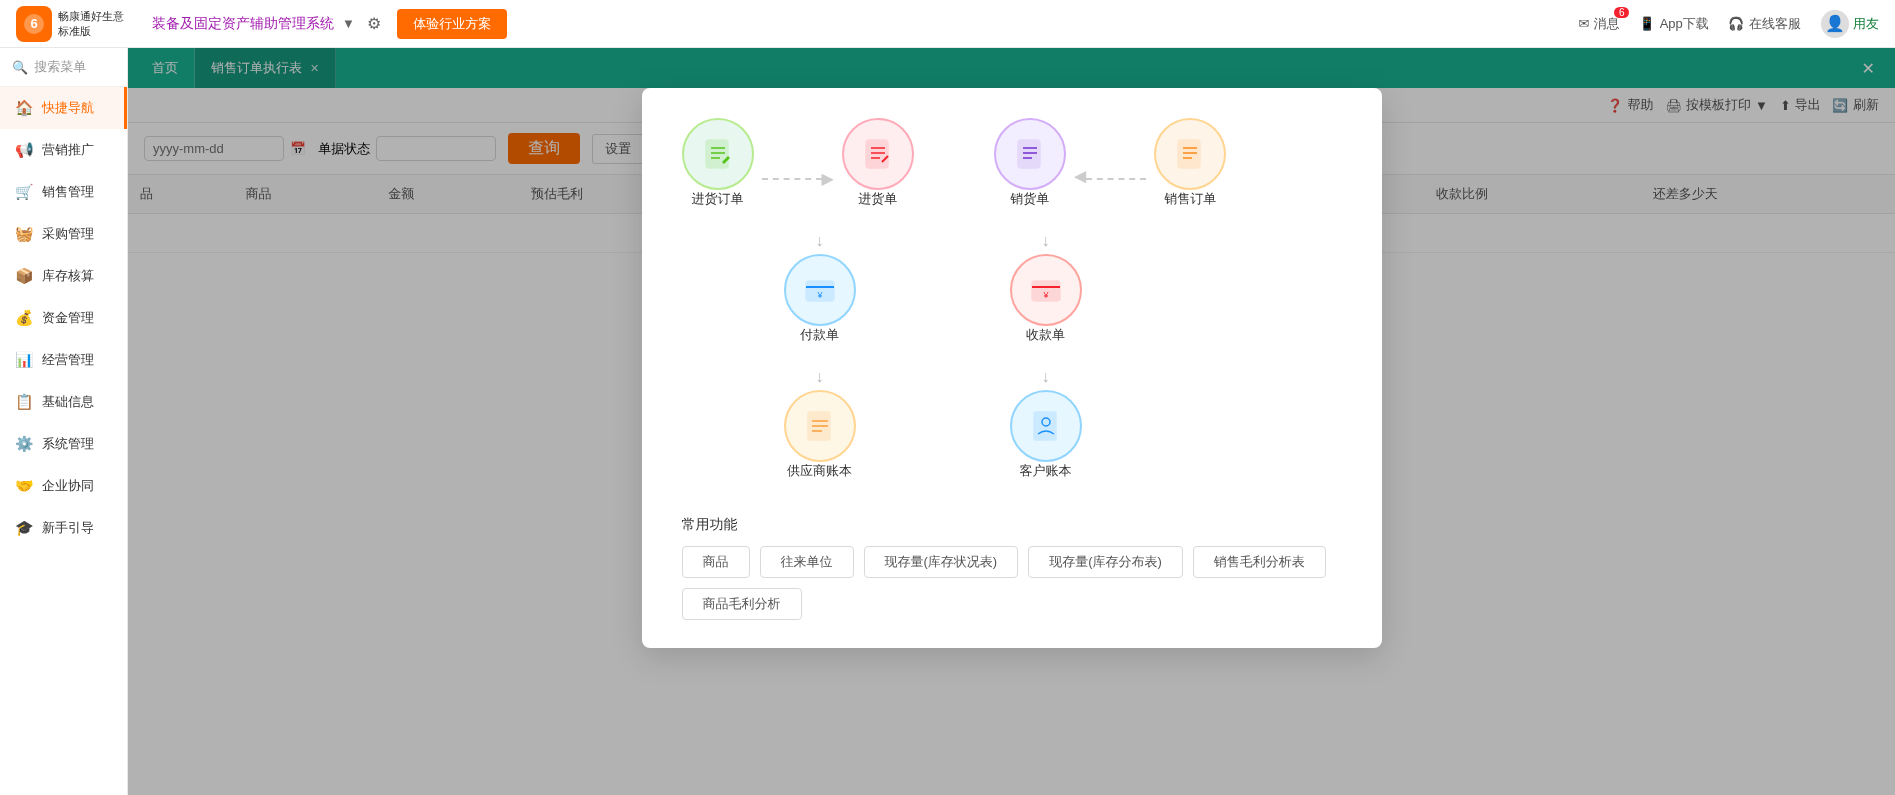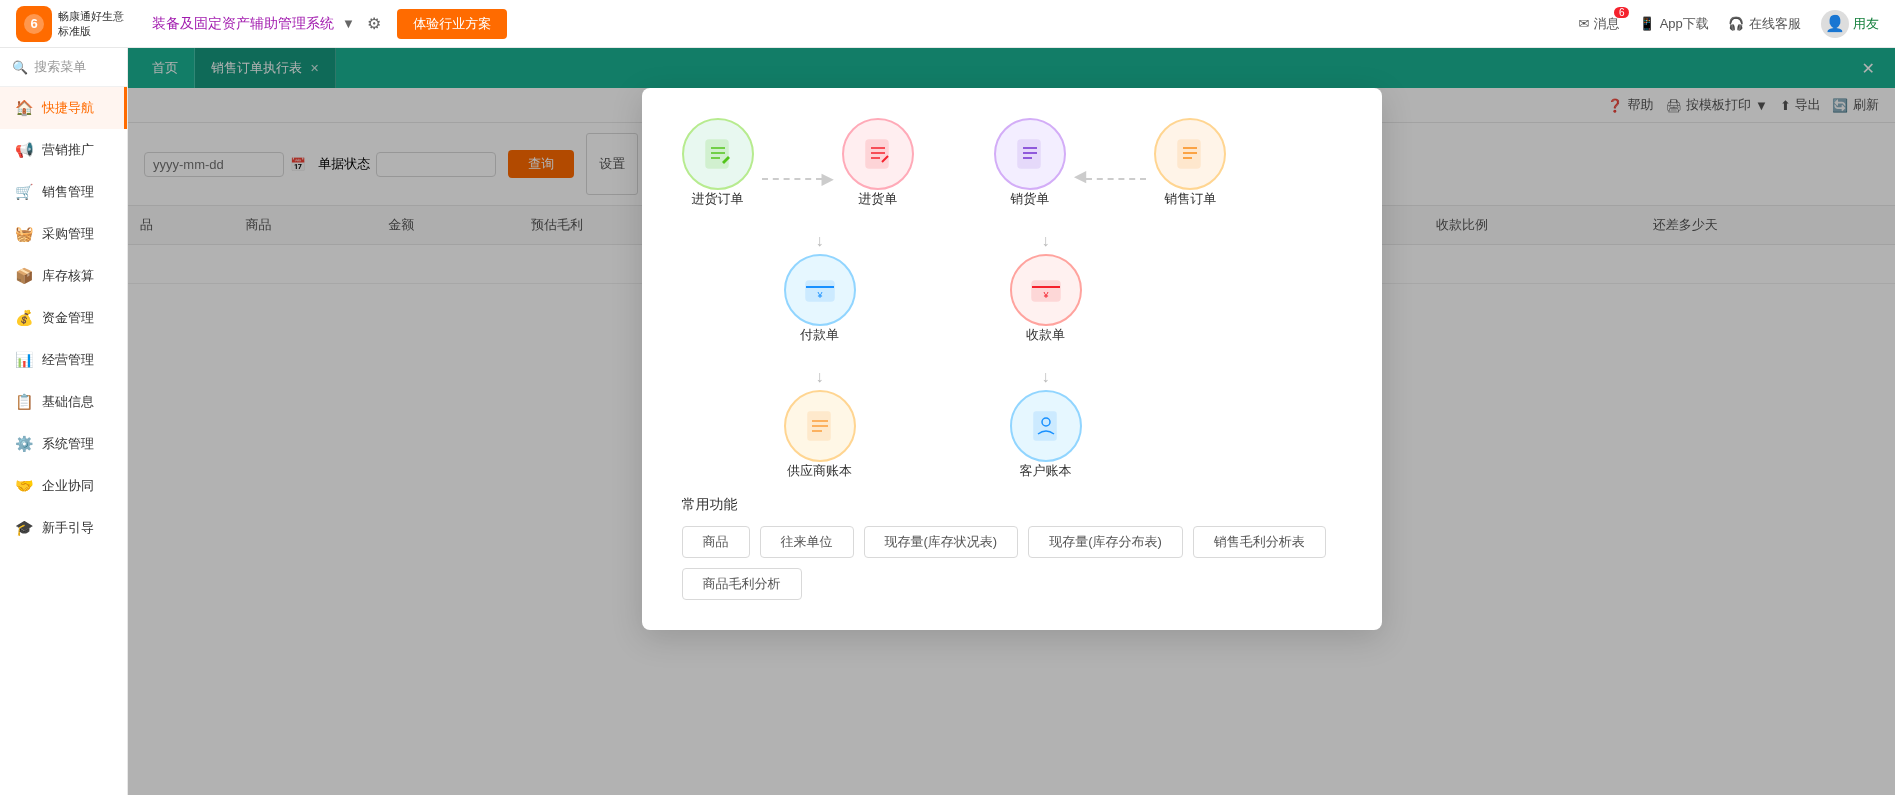--- a/index.html
+++ b/index.html
@@ -47,22 +47,22 @@
     
     .toolbar { background: #fff; padding: 8px 16px; display: flex; align-items: center; justify-content: flex-end; gap: 12px; border-bottom: 1px solid #e8e8e8; flex-shrink: 0; }
     .toolbar-btn { display: flex; align-items: center; gap: 4px; color: #555; font-size: 13px; cursor: pointer; }
 
     
     .filter-bar { background: #fff; padding: 10px 16px; display: flex; align-items: center; gap: 12px; border-bottom: 1px solid #e8e8e8; flex-shrink: 0; flex-wrap: wrap; }
     .filter-item { display: flex; align-items: center; gap: 6px; }
     .filter-input { border: 1px solid #d9d9d9; border-radius: 4px; padding: 4px 8px; font-size: 13px; color: #999; width: 140px; }
     .filter-select { border: 1px solid #d9d9d9; border-radius: 4px; padding: 4px 8px; font-size: 13px; color: #999; width: 120px; appearance: none; background: #fff; }
     .date-icon { color: #999; }
-    .query-btn { background: #ff6b00; color: #fff; border: none; border-radius: 4px; padding: 5px 20px; font-size: 13px; cursor: pointer; }
-    .set-btn { background: #fff; color: #555; border: 1px solid #d9d9d9; border-radius: 3px; padding: 21px 12px; font-size: 13px; cursor: pointer; }
+    .query-btn { background: #ff6b00; color: #fff; border: none; border-radius: 4px; padding: 5px 20px; font-size: 16px; cursor: pointer; }
+    .set-btn { background: #fff; color: #555; border: 1px solid #d9d9d9; border-radius: 3px; padding: 5px 12px; font-size: 13px; cursor: pointer; }
     .more-filter { color: #1ab394; font-size: 13px; cursor: pointer; }
 
     
     .table-container { background: #fff; flex: 1; overflow: auto; }
     .data-table { width: 100%; border-collapse: collapse; }
     .data-table th { background: #fafafa; border-bottom: 1px solid #e8e8e8; padding: 10px 12px; text-align: left; font-size: 13px; color: #555; font-weight: 500; white-space: nowrap; }
     .data-table td { border-bottom: 1px solid #f0f0f0; padding: 10px 12px; font-size: 13px; color: #333; }
     .no-data { text-align: center; padding: 60px; color: #999; font-size: 14px; }
 
     
@@ -82,21 +82,21 @@
     .flow-circle.yellow-orange { background: #fff7e6; color: #fa8c16; border: 2px solid #ffd591; }
     .flow-circle.light-blue { background: #e6f7ff; color: #1890ff; border: 2px solid #91d5ff; }
     .flow-label { font-size: 13px; color: #333; }
     .flow-arrow-dashed { display: flex; align-items: center; margin: 0 8px; margin-bottom: 20px; }
     .dashed-line { width: 60px; border-top: 2px dashed #ccc; }
     .arrow-head { color: #ccc; font-size: 16px; }
     .flow-arrow-down { color: #bbb; font-size: 16px; margin: 4px 0; }
     .flow-col { display: flex; flex-direction: column; align-items: center; }
 
     
-    .common-section { margin-top: 16px; }
+    .common-section { margin-top: 36px; }
     .common-title { font-size: 14px; color: #333; margin-bottom: 12px; }
     .common-btns { display: flex; flex-wrap: wrap; gap: 10px; }
     .common-btn { border: 1px solid #d9d9d9; border-radius: 4px; padding: 6px 20px; font-size: 13px; color: #555; cursor: pointer; background: #fff; }
 
     .top-bar-left { display: flex; align-items: center; }
   </style>
 </head>
 <body>
 
 <div class="app-wrapper">

